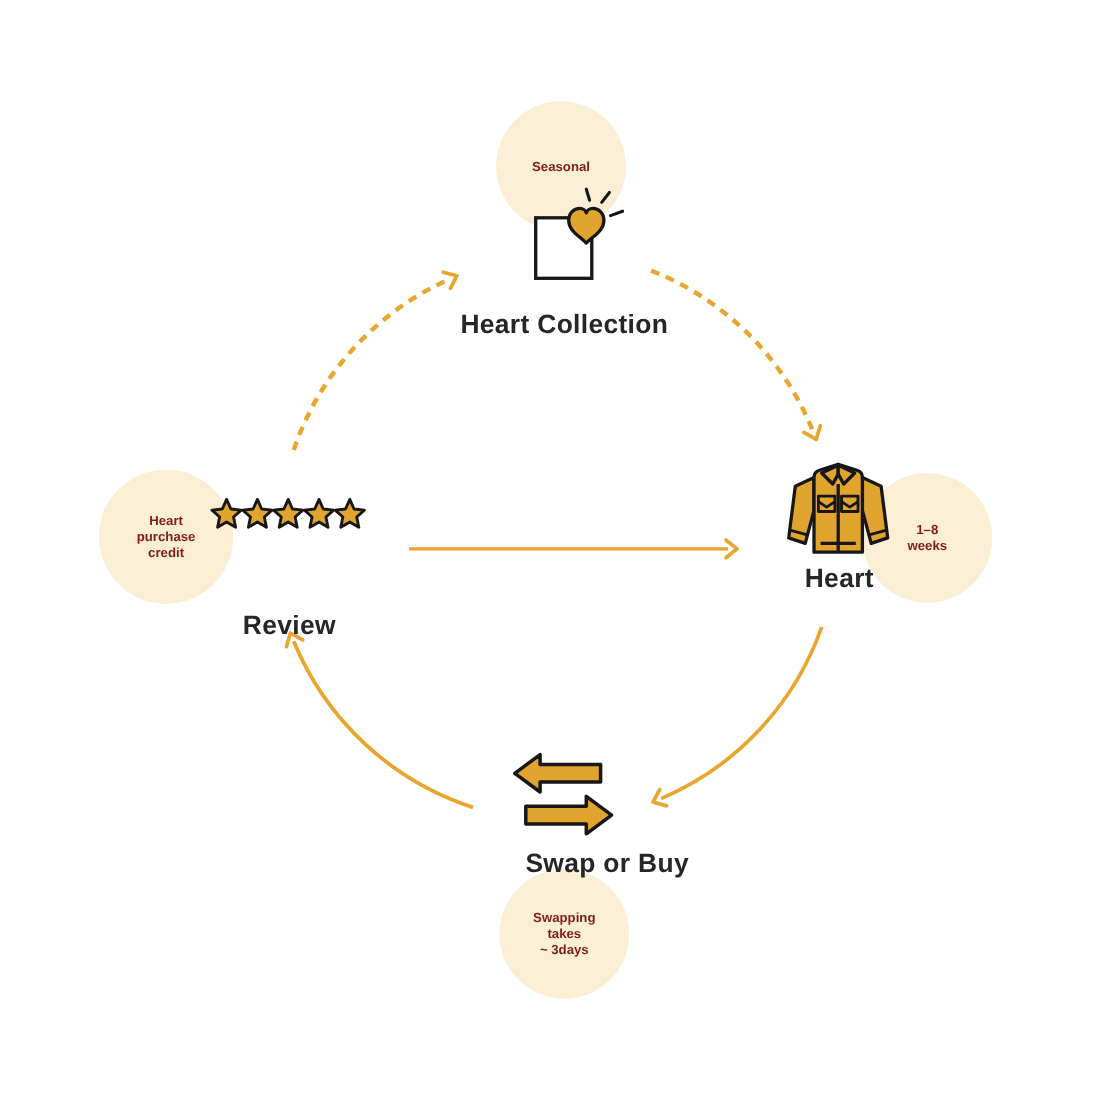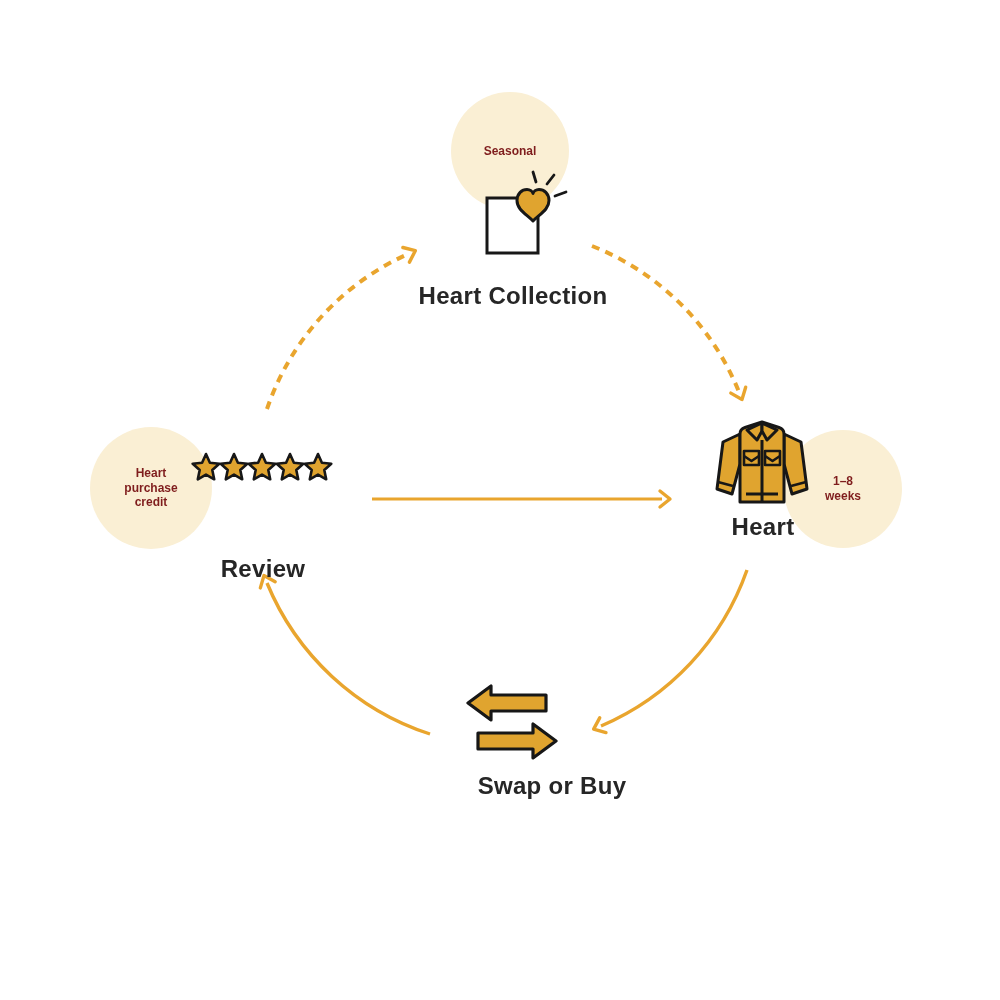--- a/index.html
+++ b/index.html
@@ -63,20 +63,23 @@
     <path class="arc solid" d="M 430 734 A 265 265 0 0 1 267 583" marker-end="url(#chev)"></path>
     <path class="arc solid straight" d="M 372 499 L 662 499" marker-end="url(#chev)"></path>
   </svg>
 
   <div class="badge badge-seasonal">Seasonal</div>
   <div class="badge badge-weeks">1–8
 weeks</div>
   <div class="badge badge-earn">Heart
 purchase
 credit</div>
+  <div class="badge badge-swapping">Swapping
+takes
+~ 3days</div>
 
   <svg class="icon icon-heart" width="112" height="100" viewBox="0 0 112 100">
     <rect class="white-shape" x="11" y="34" width="51" height="55" stroke-width="3"></rect>
     <path class="gold-shape" stroke-width="3" stroke-linejoin="round" d="M57,57 C50,50 41,45.5 41,36.5 C41,29.5 46,25.5 51,25.5 C54,25.5 56.5,27.5 57,29.5
              C57.5,27.5 60,25.5 63,25.5 C68,25.5 73,29.5 73,36.5 C73,45.5 64,50 57,57 Z"></path>
     <g class="line-shape" stroke-width="2.8" stroke-linecap="round">
       <path d="M60,18 L57,8"></path>
       <path d="M71,20 L78,11"></path>
       <path d="M79,32 L90,28"></path>
     </g>

